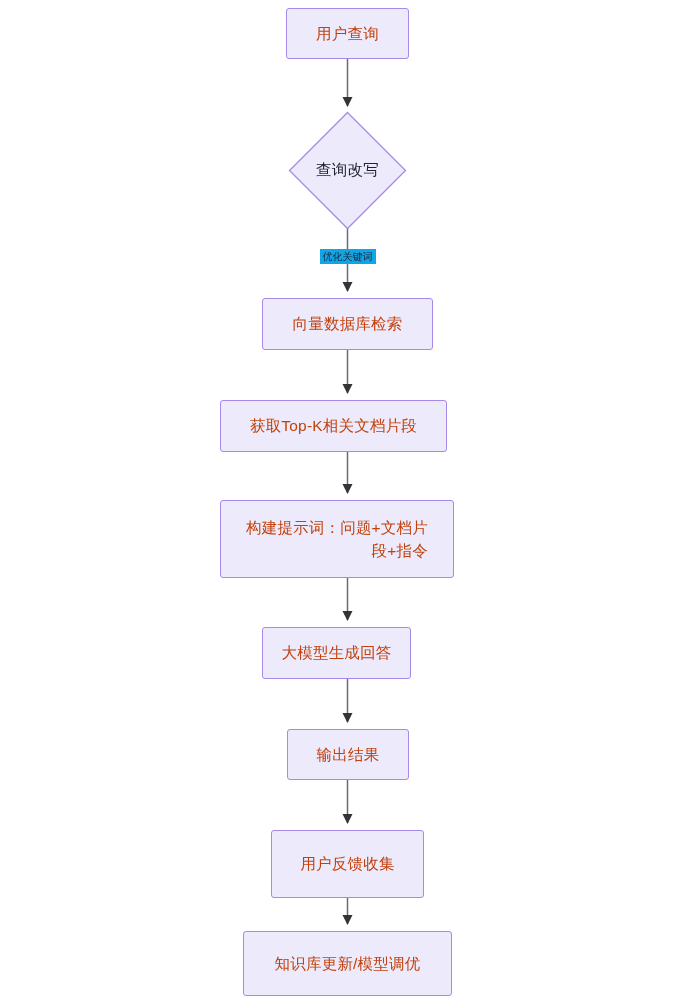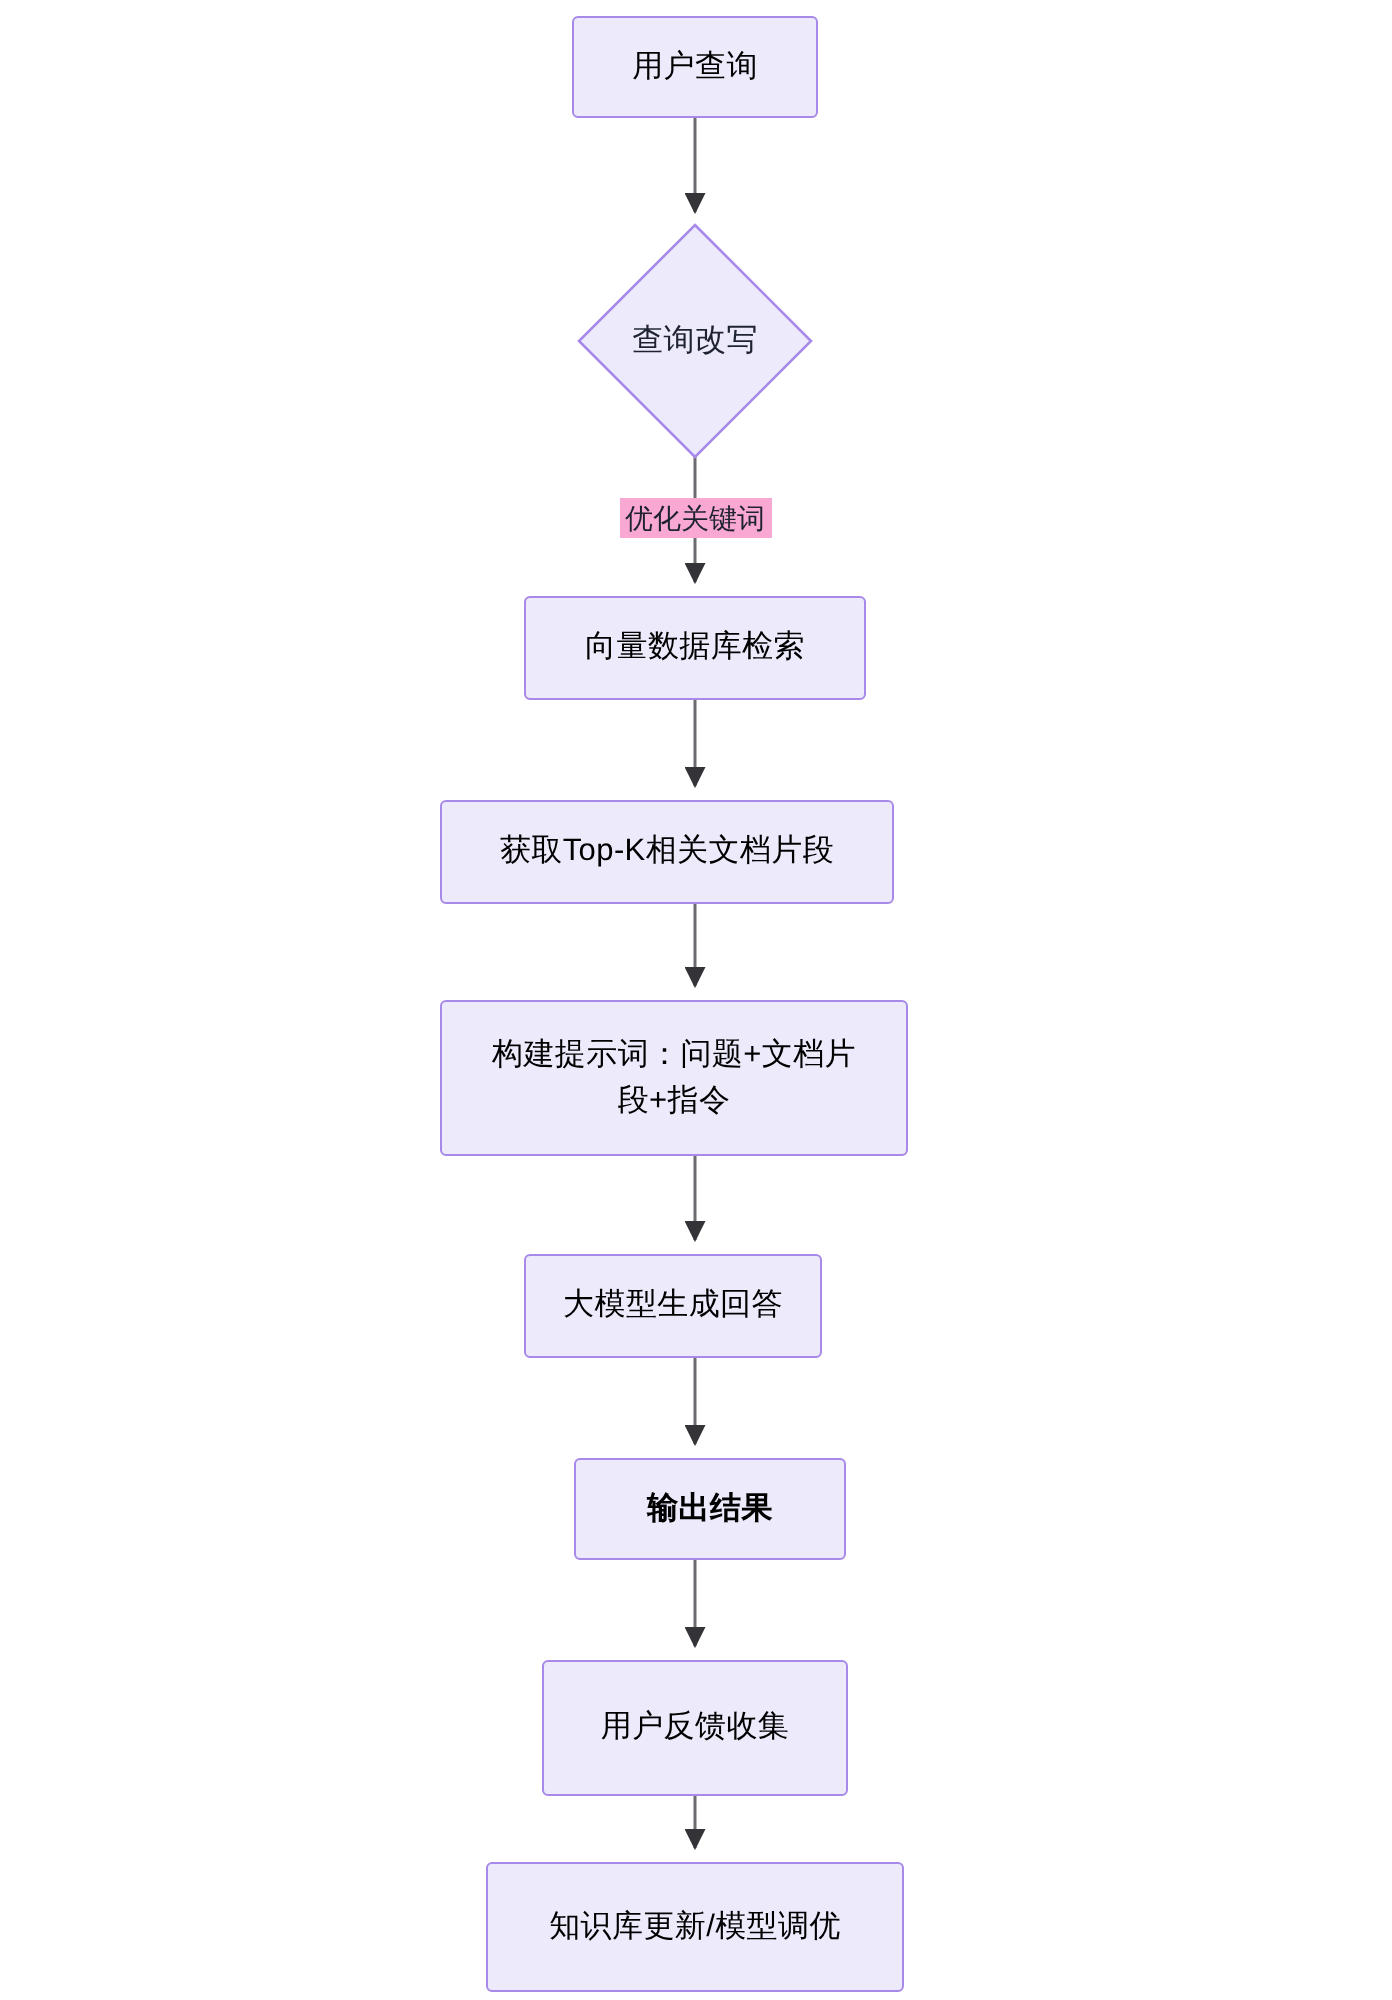--- a/index.html
+++ b/index.html
@@ -22,22 +22,22 @@
   }
   .node {
     position: absolute;
     box-sizing: border-box;
     background: #ECEAFB;
     border: 1.3px solid #A689E8;
     border-radius: 3px;
     display: flex;
     align-items: center;
     justify-content: center;
-    text-align: center;
-    color: #000000;
+    text-align: right;
+    color: #c2410c;
     font-size: 15.5px;
     line-height: 1.5;
     letter-spacing: 0.2px;
     white-space: pre-line;
   }
   .diamond-wrap {
     position: absolute;
   }
   .diamond-shape {
     position: absolute;
@@ -53,23 +53,23 @@
     display: flex;
     align-items: center;
     justify-content: center;
     text-align: right;
     color: #1f2330;
     font-size: 15.5px;
     letter-spacing: 0.2px;
   }
   .edge-label {
     position: absolute;
-    background: #f9a8d4;
+    background: #0ea5e9;
     color: #1f2330;
-    font-size: 14px;
+    font-size: 10px;
     line-height: 1.3;
     padding: 1px 3px;
     white-space: nowrap;
     transform: translateX(-50%);
   }
 </style>
 </head>
 <body>
 
 <svg id="flow-canvas" viewBox="0 0 696 1000" xmlns="http://www.w3.org/2000/svg">
@@ -103,17 +103,17 @@
 
 <div class="node" style="left:262px; top:298px; width:171px; height:52px;">向量数据库检索</div>
 
 <div class="node" style="left:220px; top:400px; width:227px; height:52px;">获取Top-K相关文档片段</div>
 
 <div class="node" style="left:220px; top:500px; width:234px; height:78px;">构建提示词：问题+文档片
 段+指令</div>
 
 <div class="node" style="left:262px; top:627px; width:149px; height:52px;">大模型生成回答</div>
 
-<div class="node" style="left:287px; top:729px; width:136px; height:51px;font-weight:bold;">输出结果</div>
+<div class="node" style="left:287px; top:729px; width:122px; height:51px;">输出结果</div>
 
 <div class="node" style="left:271px; top:830px; width:153px; height:68px;">用户反馈收集</div>
 
 <div class="node" style="left:243px; top:931px; width:209px; height:65px;">知识库更新/模型调优</div>
 
 </body></html>

